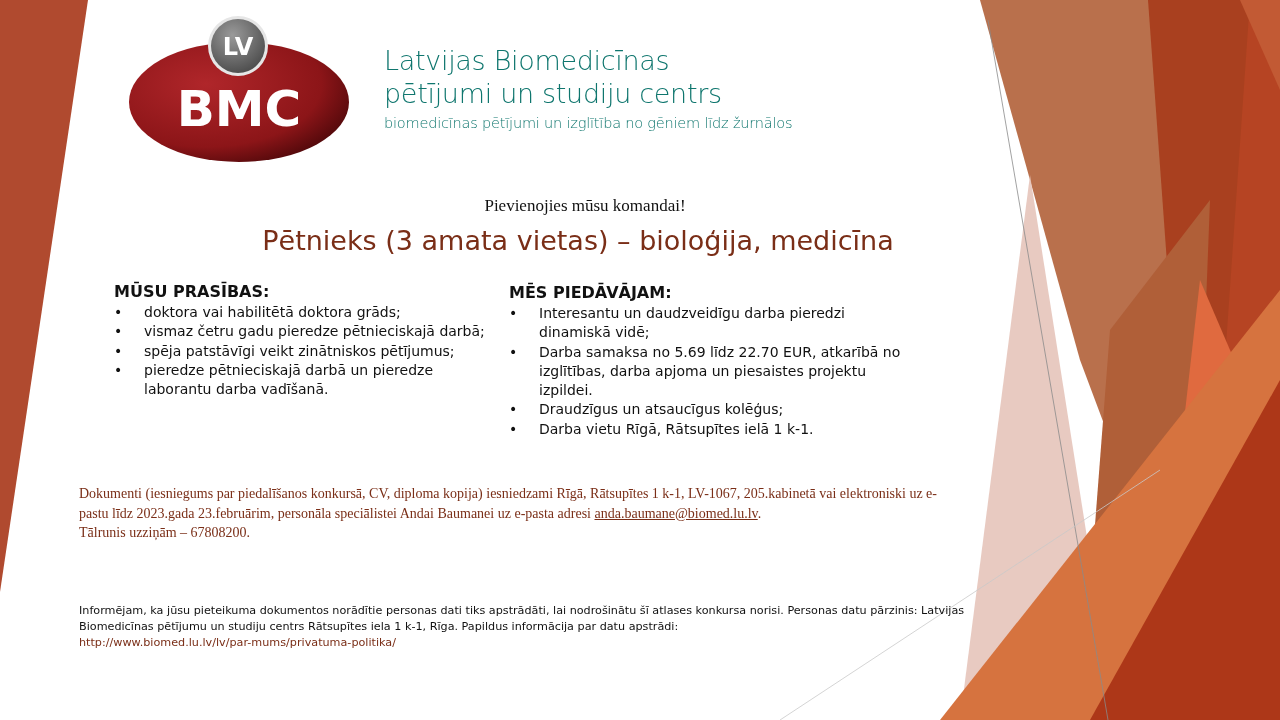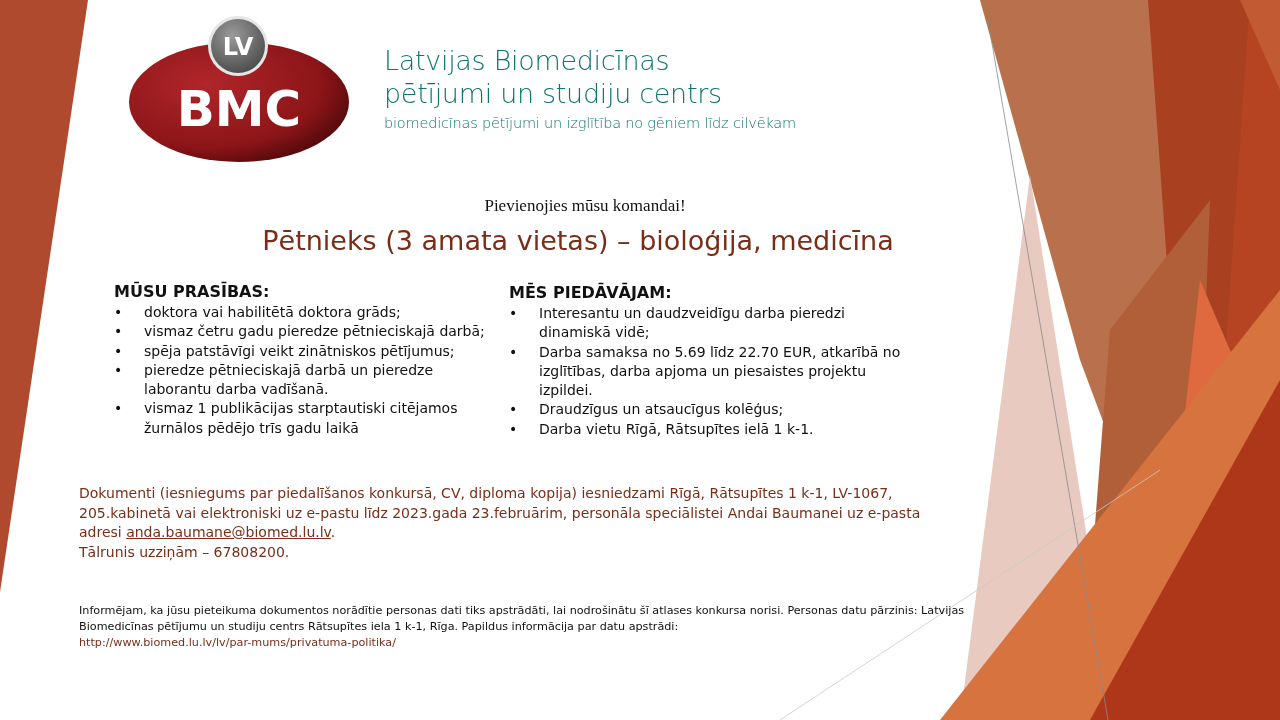--- a/index.html
+++ b/index.html
@@ -21,21 +21,21 @@
 
     .col { position:absolute; font-size:14px; color:#111; line-height:19.3px; }
     .col h3 { margin:0 0 0 0; font-size:16px; font-weight:bold; line-height:22px; }
     .col ul { list-style:none; margin:0; padding:0; }
     .col li { position:relative; padding-left:30px; }
     .col li::before { content:"•"; position:absolute; left:0; top:0; }
     .col-left { left:114px; top:281px; width:390px; }
     .col-right { left:509px; top:282px; width:410px; }
     .col-right li { padding-left:30px; }
 
-    .docs { position:absolute; left:79px; top:484px; width:880px; font-size:14px; line-height:19.5px; color:#7a2e17; }
+    .docs { position:absolute; left:79px; top:484px; width:880px; font-size:14px; line-height:19.5px; color:#7a2e17;font-family:Liberation Serif, serif; }
     .docs a { color:#7a2e17; text-decoration:underline; }
 
     .privacy { position:absolute; left:79px; top:603px; width:920px; font-size:11.2px; line-height:16px; color:#111; }
     .privacy .url { color:#7a2e17; }
   </style>
 </head>
 <body>
 
 <svg class="deco" viewBox="0 0 1280 720" xmlns="http://www.w3.org/2000/svg">
 
@@ -70,34 +70,33 @@
   <ellipse cx="111" cy="86" rx="110" ry="60" fill="url(#redg)"></ellipse>
   <circle cx="110" cy="30" r="30" fill="#e6e6e6"></circle>
   <circle cx="110" cy="30" r="27" fill="url(#greyg)"></circle>
   <text x="110" y="39" text-anchor="middle" font-family="DejaVu Sans, sans-serif" font-size="24" font-weight="bold" fill="#ffffff">LV</text>
   <text x="111" y="110" text-anchor="middle" font-family="DejaVu Sans, sans-serif" font-size="50" font-weight="bold" fill="#ffffff">BMC</text>
 </svg>
 
 <div class="brand">
   <div class="l1">Latvijas Biomedicīnas</div>
   <div class="l2">pētījumi un studiju centrs</div>
-  <div class="l3">biomedicīnas pētījumi un izglītība no gēniem līdz cilvēkam</div>
+  <div class="l3">biomedicīnas pētījumi un izglītība no gēniem līdz žurnālos</div>
 </div>
 
 <div class="kicker">Pievienojies mūsu komandai!</div>
 <div class="title"><span>Pētnieks (3 amata vietas) – bioloģija, medicīna</span></div>
 
 <div class="col col-left">
   <h3>MŪSU PRASĪBAS:</h3>
   <ul>
     <li>doktora vai habilitētā doktora grāds;</li>
     <li>vismaz četru gadu pieredze pētnieciskajā darbā;</li>
     <li>spēja patstāvīgi veikt zinātniskos pētījumus;</li>
     <li style="width:320px">pieredze pētnieciskajā darbā un pieredze laborantu darba vadīšanā.</li>
-    <li style="width:330px">vismaz 1 publikācijas starptautiski citējamos žurnālos pēdējo trīs gadu laikā</li>
   </ul>
 </div>
 
 <div class="col col-right">
   <h3>MĒS PIEDĀVĀJAM:</h3>
   <ul>
     <li style="width:330px">Interesantu un daudzveidīgu darba pieredzi dinamiskā vidē;</li>
     <li style="width:370px">Darba samaksa no 5.69 līdz 22.70 EUR, atkarībā no izglītības, darba apjoma un piesaistes projektu izpildei.</li>
     <li>Draudzīgus un atsaucīgus kolēģus;</li>
     <li>Darba vietu Rīgā, Rātsupītes ielā 1 k-1.</li>

